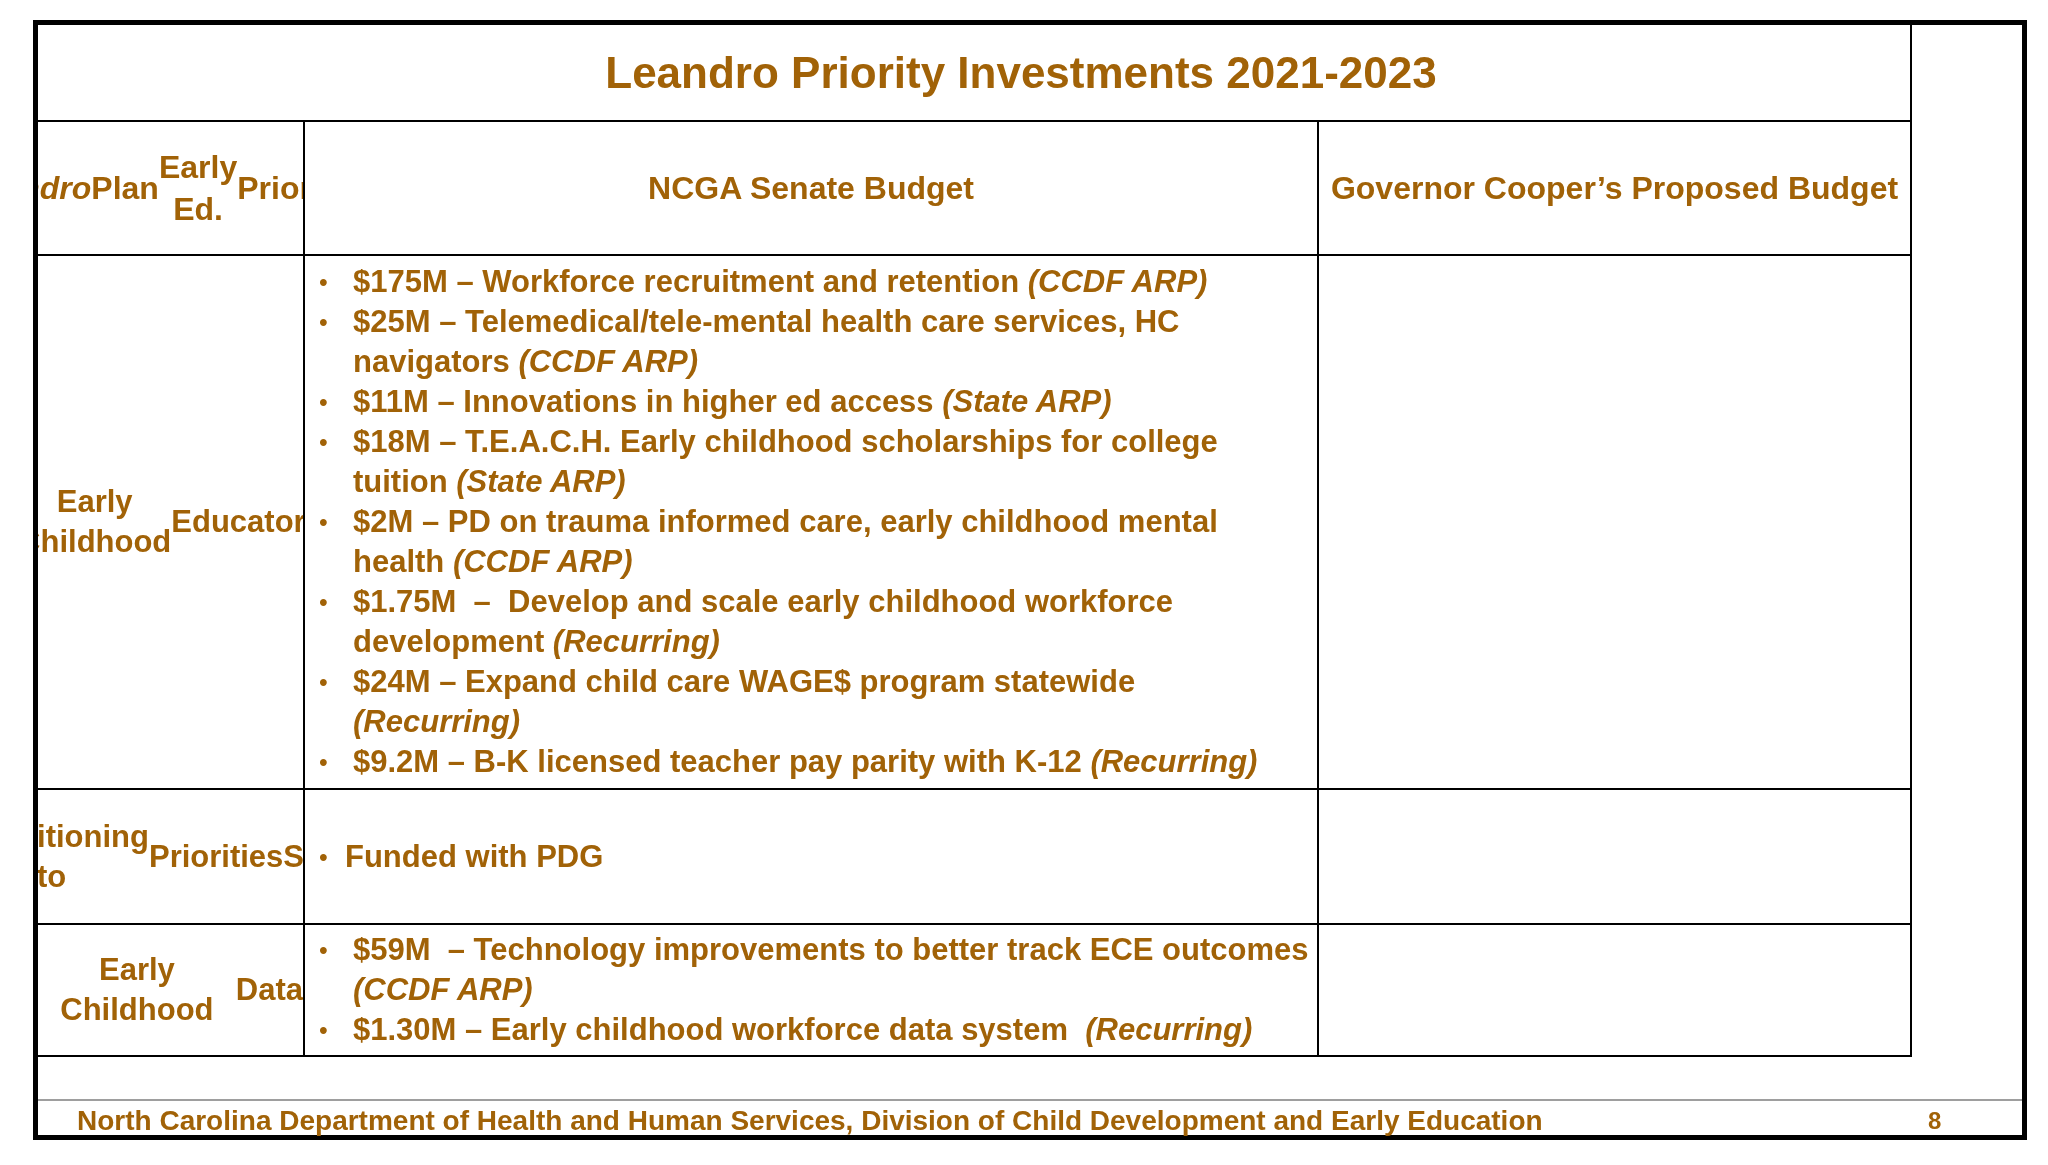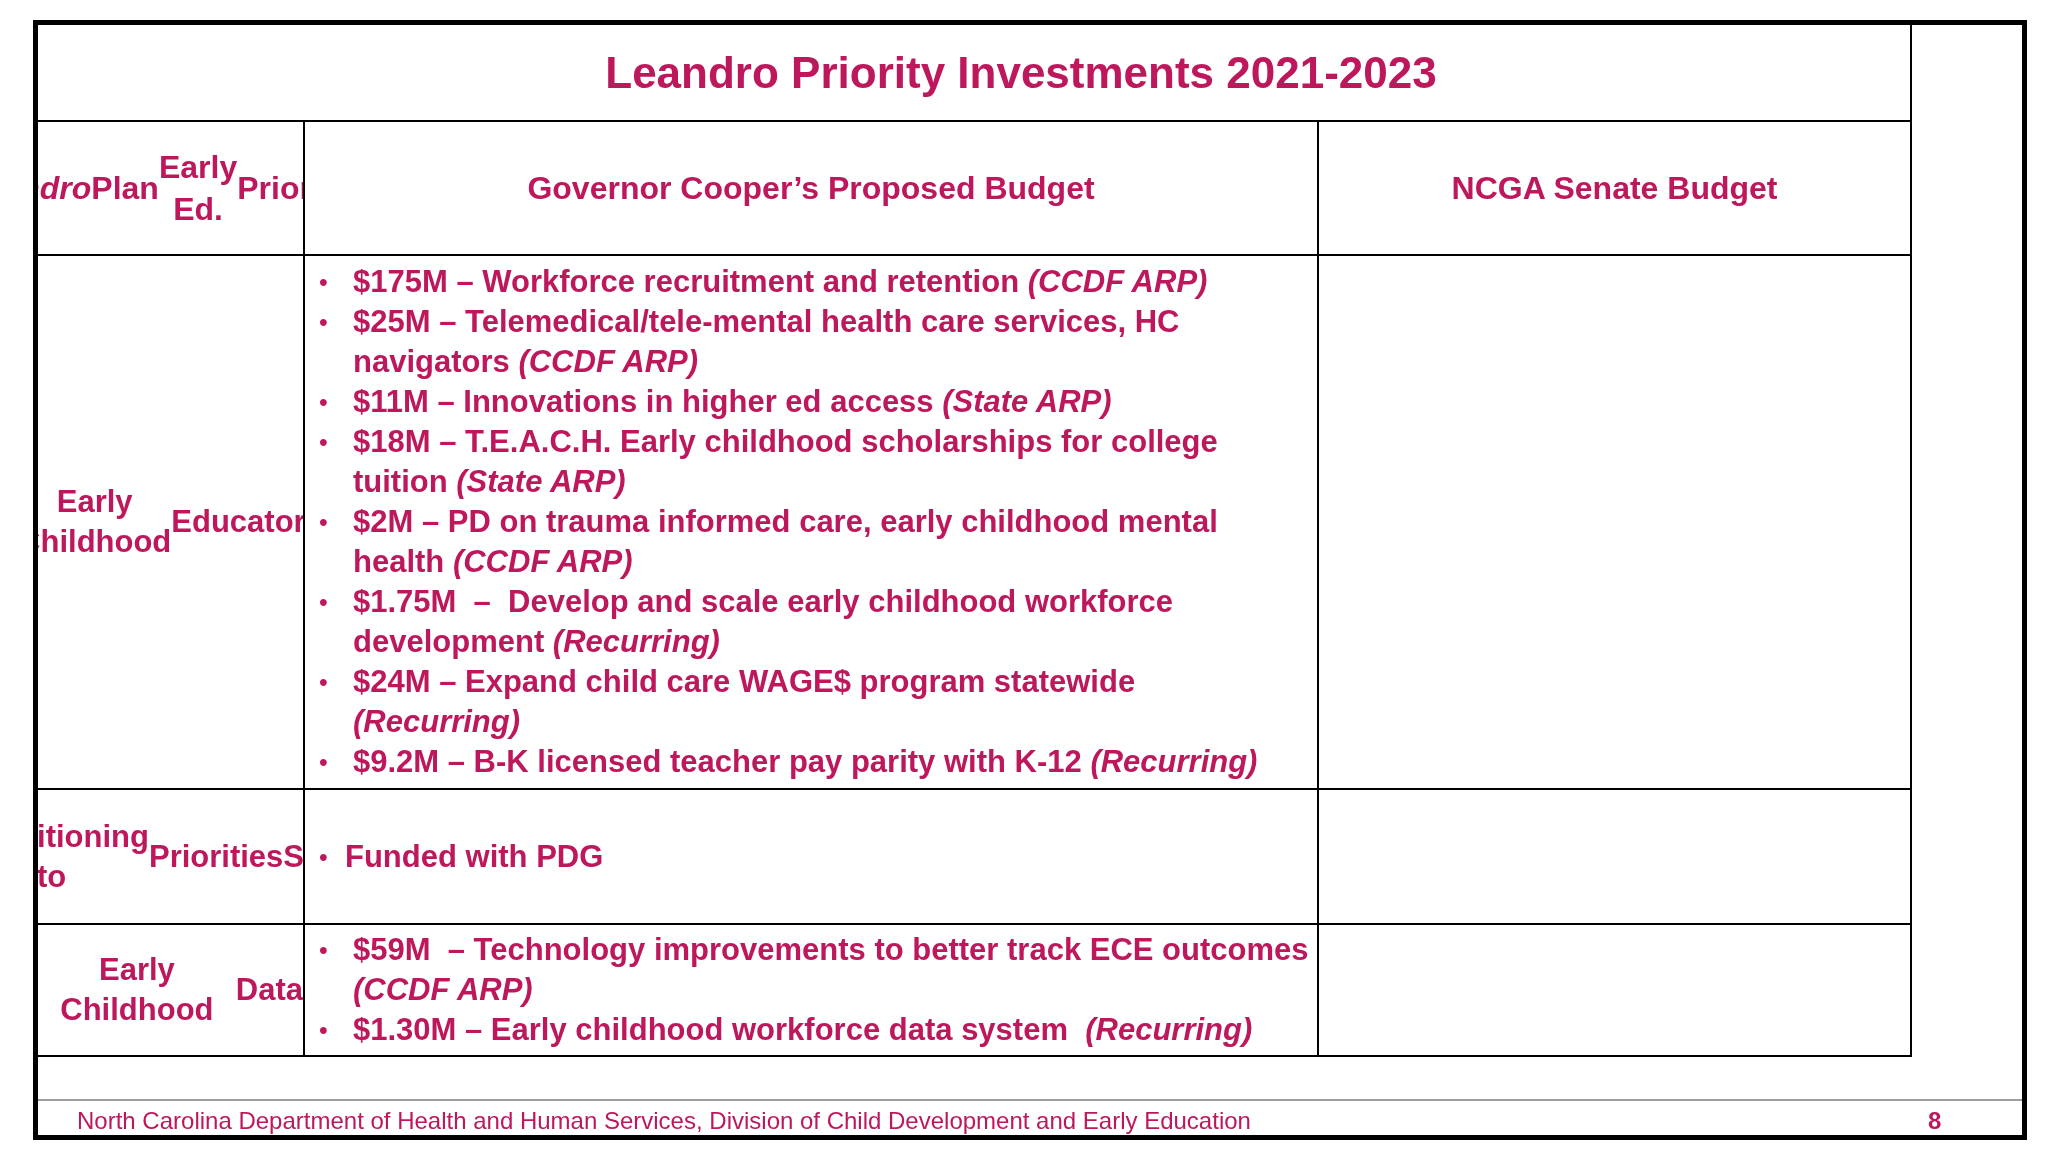--- a/index.html
+++ b/index.html
@@ -1,20 +1,20 @@
 <!DOCTYPE html>
 <html><head>
 <meta charset="utf-8">
 <style>
   html,body{margin:0;padding:0;background:#ffffff;}
   .slide{
     position:relative;
     width:2048px;height:1165px;
     background:#ffffff;
-    color:#be185d;
+    color:#a16207;
     font-family:"Liberation Sans", sans-serif;
     overflow:hidden;
   }
   .frame{
     position:absolute;left:33px;top:20px;width:1994px;height:1120px;
     border:5px solid #000;box-sizing:border-box;
     pointer-events:none;
   }
   .tbl{
     position:absolute;left:38px;top:25px;
@@ -60,21 +60,21 @@
   }
   .tight .dot{flex:0 0 30px;width:30px;}
   .txt{flex:1;white-space:pre-wrap;font-weight:bold;}
   .it{font-style:italic;}
   .footer-line{
     position:absolute;left:38px;top:1099px;width:1984px;height:2px;
     background:#9e9e9e;
   }
   .footer-text{
     position:absolute;left:77px;top:1104px;
-    font-size:24px;font-weight:normal;line-height:34px;
+    font-size:28px;font-weight:bold;line-height:34px;
     white-space:nowrap;
   }
   .page-number{
     position:absolute;left:1928px;top:1104px;
     font-size:24px;font-weight:bold;line-height:34px;
   }
 </style>
 </head>
 <body>
 
@@ -87,22 +87,22 @@
     <div class="cell title-cell">Leandro Priority Investments 2021-2023</div>
 
     <div class="cell head">
         <span class="it">Leandro</span>
         <span> Plan</span>
         <br>
         <span>Early Ed.</span>
         <br>
         <span>Priorities</span>
       </div>
+    <div class="cell head">NCGA Senate Budget</div>
     <div class="cell head">Governor Cooper’s Proposed Budget</div>
-    <div class="cell head">NCGA Senate Budget</div>
 
     <div class="cell label-cell">
         <span>Early Childhood</span>
         <br>
         <span>Educators</span>
       </div>
     <div class="cell bullets">
         <div class="b">
           <span class="dot">•</span>
           <span class="txt"><span>$175M – Workforce recruitment and retention </span><span class="it">(CCDF ARP)</span></span>

